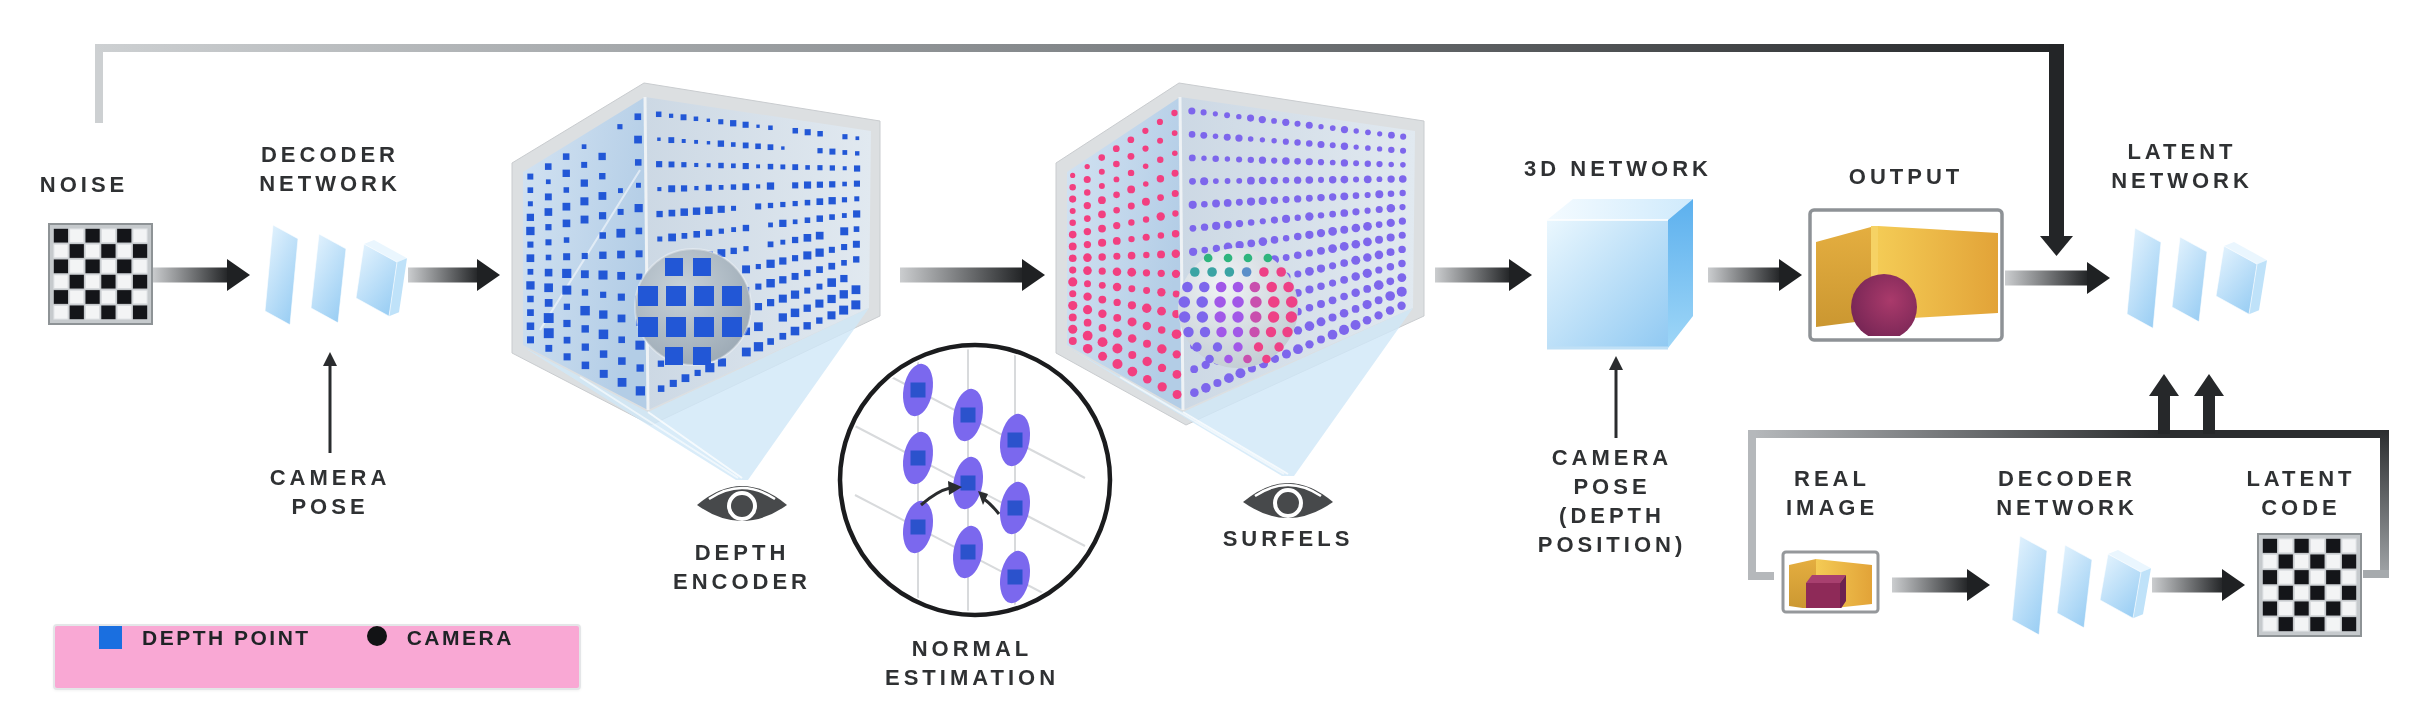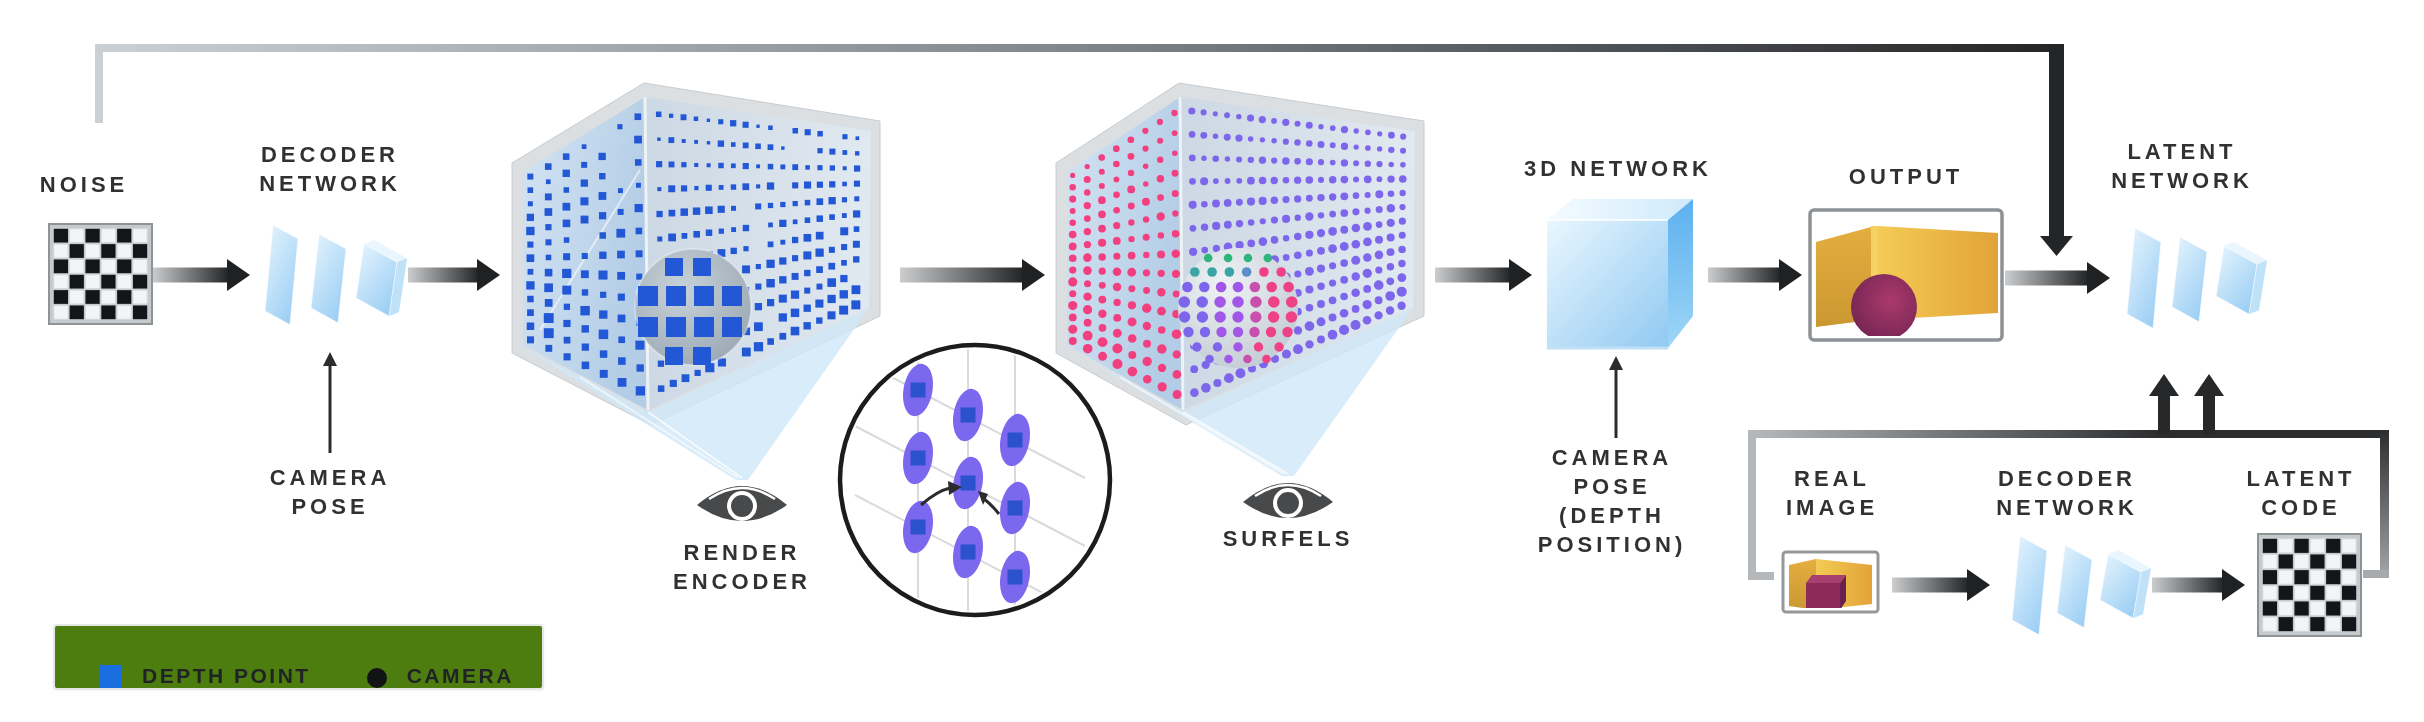--- a/index.html
+++ b/index.html
@@ -3,24 +3,24 @@
 <meta charset="utf-8">
 <style>
   html,body{margin:0;padding:0;background:#fff;}
   #stage{position:relative;width:2424px;height:722px;background:#ffffff;overflow:hidden;
          font-family:"Liberation Sans",sans-serif;}
   #scene{position:absolute;left:0;top:0;}
   .lbl{position:absolute;transform:translateX(-50%);text-align:center;
        font-weight:700;font-size:22px;line-height:29px;letter-spacing:4px;
        color:#2f3133;white-space:nowrap;}
   .lbl div{white-space:nowrap;}
-  #legend{position:absolute;left:53px;top:624px;width:491px;height:66px;
-          background:#4d7c0f;border:2px solid #e4e6e8;border-radius:4px;
+  #legend{position:absolute;left:53px;top:624px;width:528px;height:66px;
+          background:#f9a8d4;border:2px solid #e4e6e8;border-radius:4px;
           box-shadow:0 1px 3px rgba(0,0,0,0.05);
-          display:flex;align-items:flex-end;padding-left:44px;box-sizing:border-box;}
+          display:flex;align-items:flex-start;padding-left:44px;box-sizing:border-box;}
   .legend-label{font-weight:700;font-size:21px;letter-spacing:2.5px;color:#1f2326;}
   #legend .swatch-square{width:23px;height:23px;margin-right:20px;flex:none;}
   #legend .swatch-dot{width:20px;height:20px;border-radius:50%;margin-left:56px;margin-right:20px;flex:none;}
 </style>
 </head>
 <body>
 
 <div id="stage">
 
 <svg id="scene" width="2424" height="722" viewBox="0 0 2424 722">
@@ -1070,22 +1070,26 @@
 </div>
 <div class="lbl" style="left:330px;top:140px">
   <div>DECODER</div>
       <div>NETWORK</div>
 </div>
 <div class="lbl" style="left:330px;top:463px">
   <div>CAMERA</div>
       <div>POSE</div>
 </div>
 <div class="lbl" style="left:742px;top:538px">
-  <div>RENDER</div>
+  <div>DEPTH</div>
       <div>ENCODER</div>
+</div>
+<div class="lbl" style="left:972px;top:634px">
+  <div>NORMAL</div>
+      <div>ESTIMATION</div>
 </div>
 <div class="lbl" style="left:1288px;top:524px">
   <div>SURFELS</div>
 </div>
 <div class="lbl" style="left:1618px;top:154px">
   <div>3D NETWORK</div>
 </div>
 <div class="lbl" style="left:1612px;top:443px">
   <div>CAMERA</div>
       <div>POSE</div>

